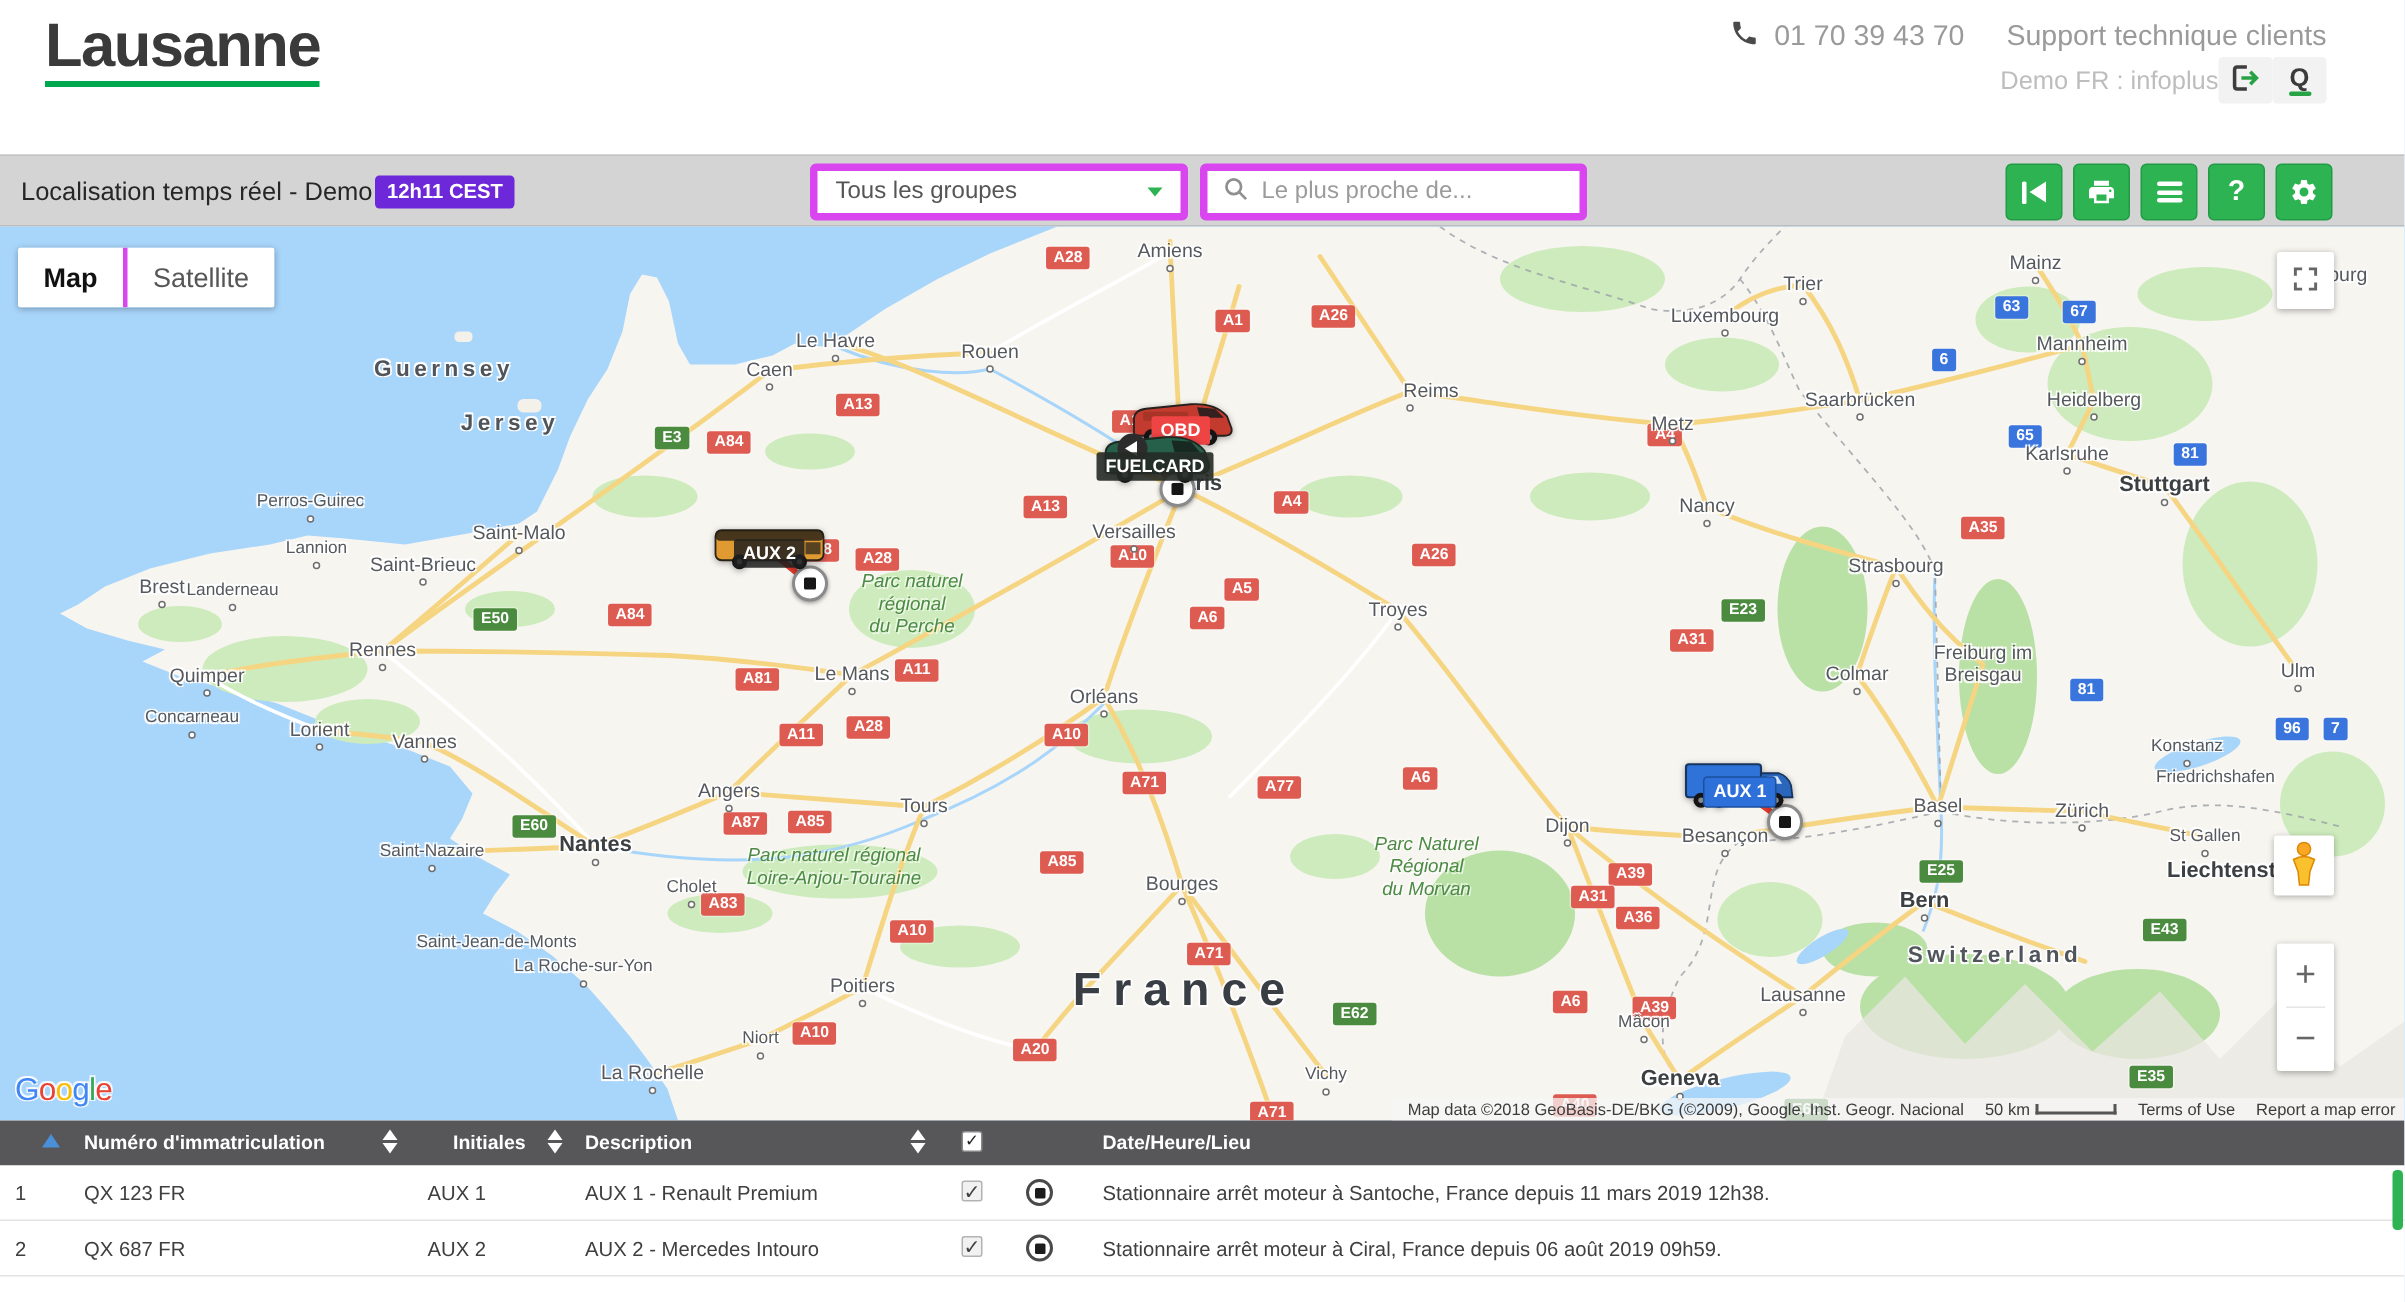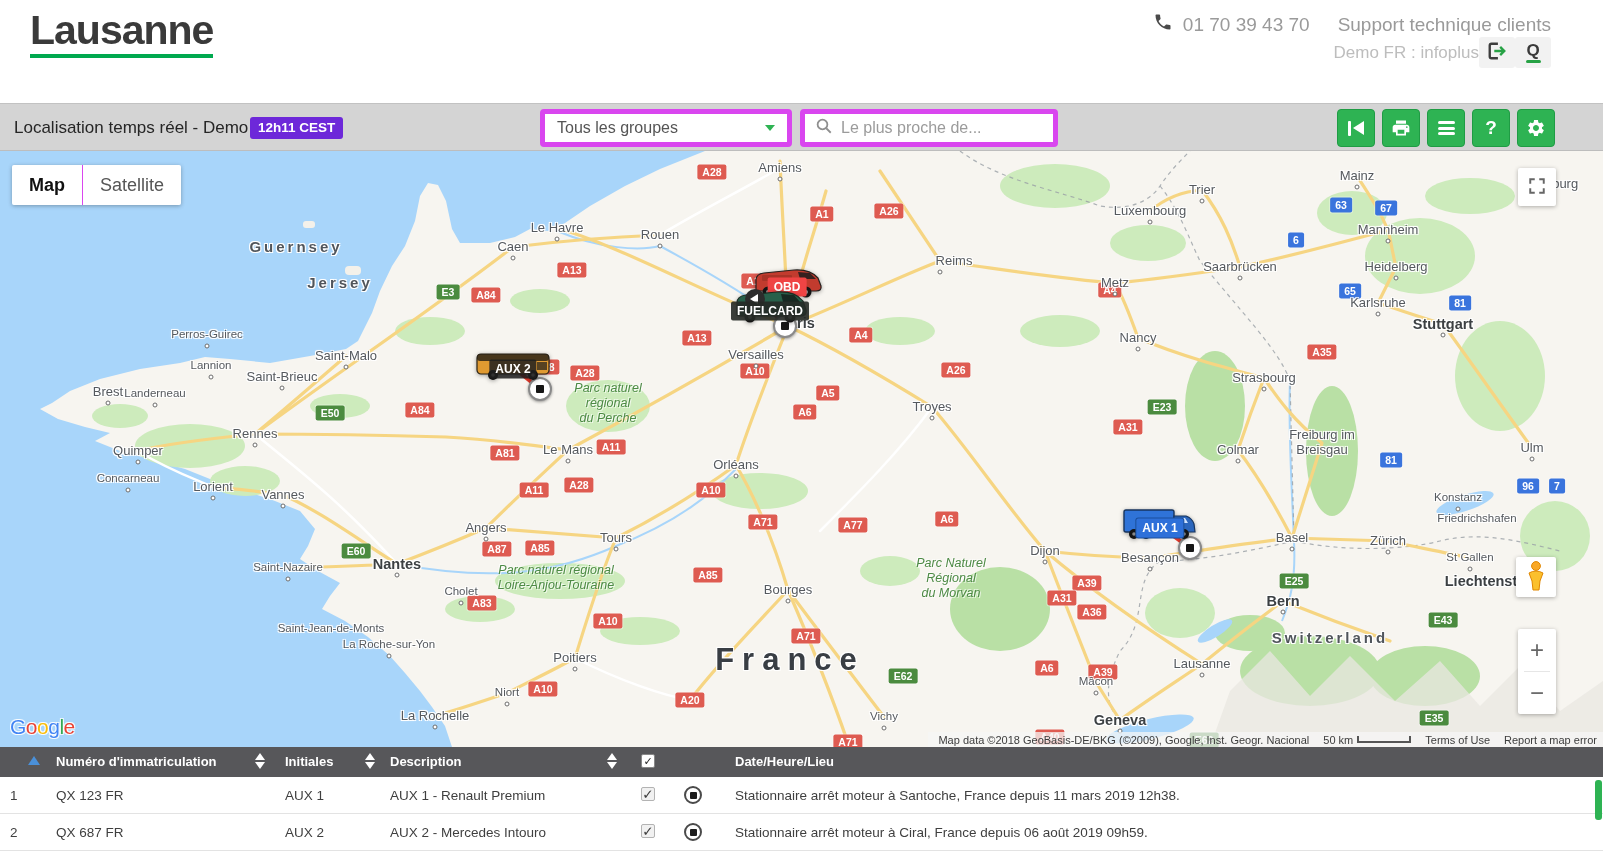--- a/index.html
+++ b/index.html
@@ -86,21 +86,21 @@
   .vlabel.van { background:#ef4444; }
   .vlabel.van2 { background:rgba(38,42,38,.9); }
   .vlabel.bus { background:rgba(30,30,30,.85); }
   .vlabel.truck { background:#2e70d9; box-shadow:0 0 0 1px #1b4f9c; }
 
   #gm-type { position:absolute; left:12px; top:14px; display:flex;
     box-shadow:0 1px 4px rgba(0,0,0,.3); border-radius:2px; overflow:hidden; z-index:5; }
   #gm-type .tbt { height:40px; background:#fff; border:none; font-size:18px; padding:0 17px;
     cursor:pointer; font-family:"Liberation Sans",sans-serif; }
   #gm-type .tbt.sel { font-weight:700; color:#111; }
-  #gm-type .tbt.uns { color:#565656; border-left:1px solid #d946ef; }
+  #gm-type .tbt.uns { color:#565656; border-left:3px solid #d946ef; }
   #gm-fs { position:absolute; left:1518px; top:17px; width:38px; height:38px; background:#fff;
     border:none; border-radius:2px; box-shadow:0 1px 4px rgba(0,0,0,.3); cursor:pointer;
     display:flex; align-items:center; justify-content:center; z-index:5; }
   #gm-peg { position:absolute; left:1516px; top:406px; width:40px; height:40px; background:#fff;
     border:none; border-radius:2px; box-shadow:0 1px 4px rgba(0,0,0,.3); cursor:grab;
     display:flex; align-items:center; justify-content:center; z-index:5; }
   #gm-zoom { position:absolute; left:1518px; top:478px; width:38px; height:85px; background:#fff;
     border-radius:2px; box-shadow:0 1px 4px rgba(0,0,0,.3); display:flex; flex-direction:column; z-index:5; }
   #gm-zoom button { flex:1; border:none; background:transparent; font-size:24px; color:#666;
     cursor:pointer; line-height:1; }
@@ -619,21 +619,21 @@
 </div>
 
 <div id="table">
   <div id="thead">
     <span id="sorted-tri"></span>
     <span class="h" style="left:56px">Numéro d'immatriculation</span>
     <span class="sortpair" style="left:255px">
         <i class="up"></i>
         <i class="dn"></i>
       </span>
-    <span class="h" style="left:285px">Initiales</span>
+    <span class="h" style="left:302px">Initiales</span>
     <span class="sortpair" style="left:365px">
         <i class="up"></i>
         <i class="dn"></i>
       </span>
     <span class="h" style="left:390px">Description</span>
     <span class="sortpair" style="left:607px">
         <i class="up"></i>
         <i class="dn"></i>
       </span>
     <span id="h-chk">✓</span>

